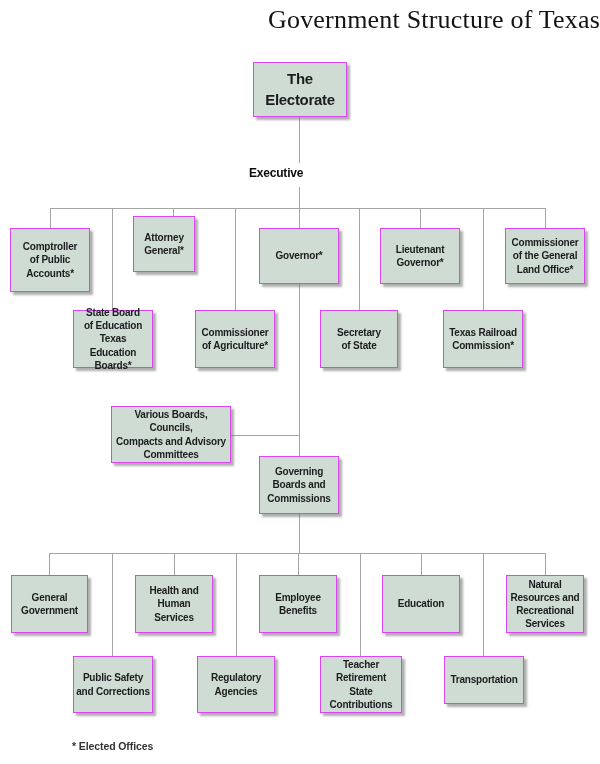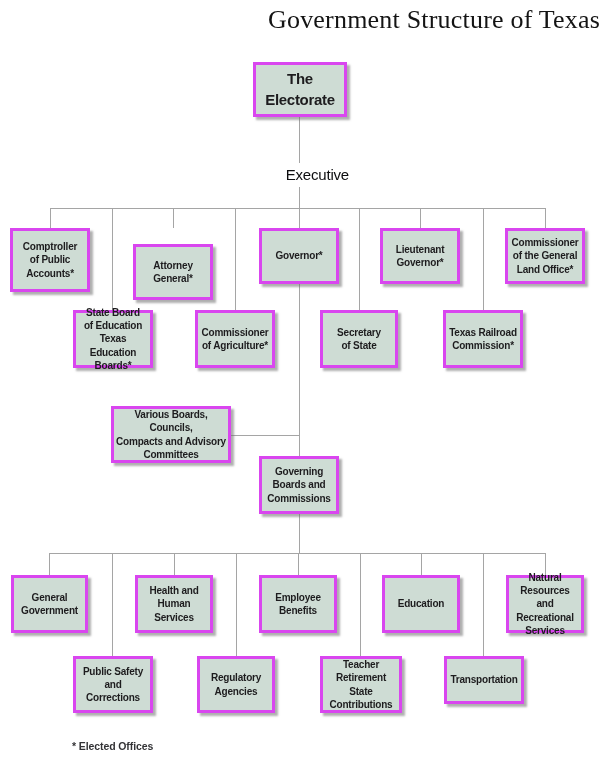--- a/index.html
+++ b/index.html
@@ -20,30 +20,30 @@
     font-weight: normal;
     font-size: 26px;
     color: #141414;
     margin: 0;
     letter-spacing: 0.2px;
   }
   .branch-label {
     position: absolute;
     left: 249px; top: 166px;
     width: 100px;
-    text-align: right;
-    font-weight: normal;
-    font-size: 15px;
+    text-align: left;
+    font-weight: bold;
+    font-size: 12px;
     color: #0d0d0f;
     letter-spacing: -0.2px;
   }
   .box {
     position: absolute;
     background: #cedcd4;
-    border: 3px solid #d946ef;
+    border: 1px solid #d946ef;
     box-shadow: 3px 3px 2px rgba(110,110,110,0.55);
     display: flex;
     align-items: center;
     justify-content: center;
     text-align: center;
     box-sizing: border-box;
     padding: 2px;
   }
   .box .lbl {
     font-weight: bold;
@@ -104,21 +104,21 @@
   <div class="box big" style="left:253px;top:62px;width:94px;height:55px">
     <span class="lbl">The
 Electorate</span>
   </div>
 
   <div class="box" style="left:10px;top:228px;width:80px;height:64px">
     <span class="lbl">Comptroller
 of Public
 Accounts*</span>
   </div>
-  <div class="box" style="left:133px;top:244px;width:80px;height:56px">
+  <div class="box" style="left:133px;top:216px;width:62px;height:56px">
     <span class="lbl">Attorney
 General*</span>
   </div>
   <div class="box" style="left:259px;top:228px;width:80px;height:56px">
     <span class="lbl">Governor*</span>
   </div>
   <div class="box" style="left:380px;top:228px;width:80px;height:56px">
     <span class="lbl">Lieutenant
 Governor*</span>
   </div>

